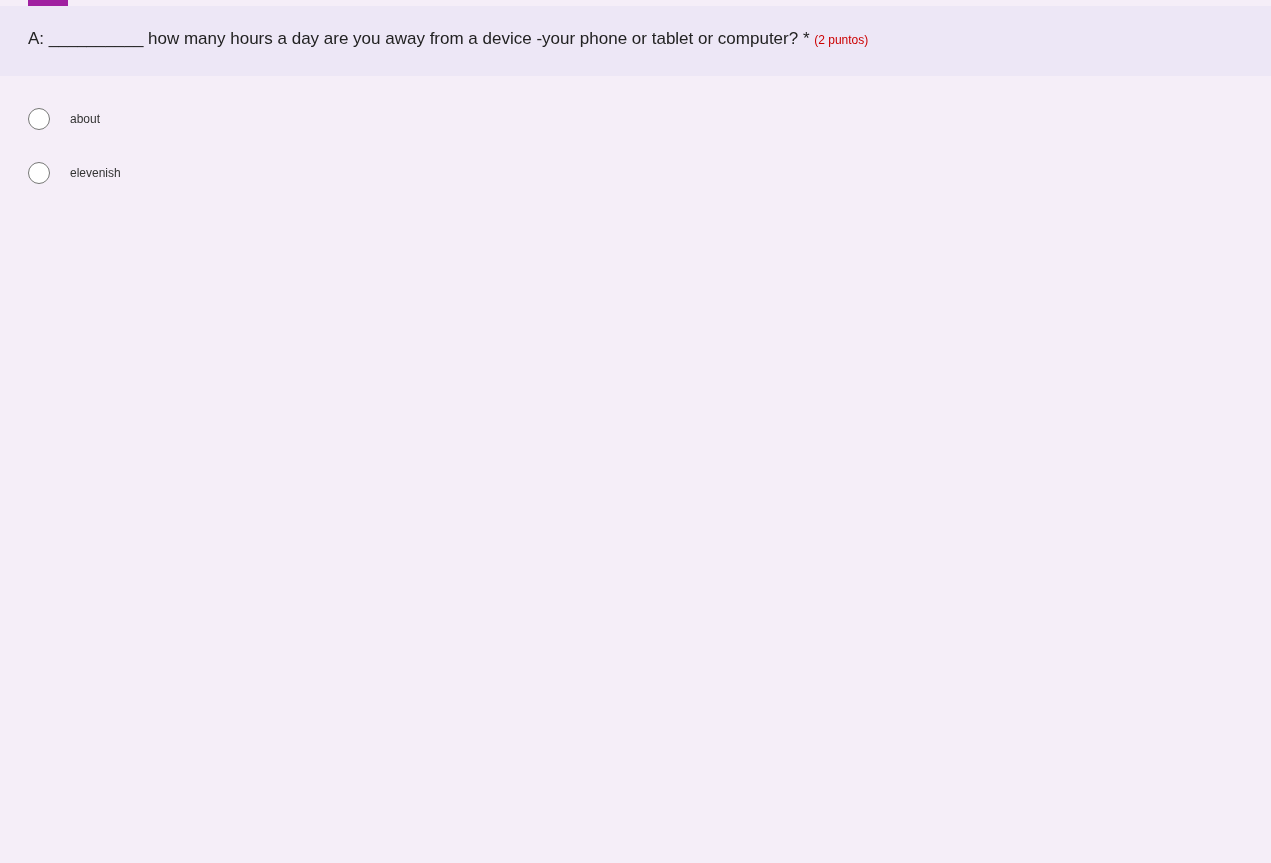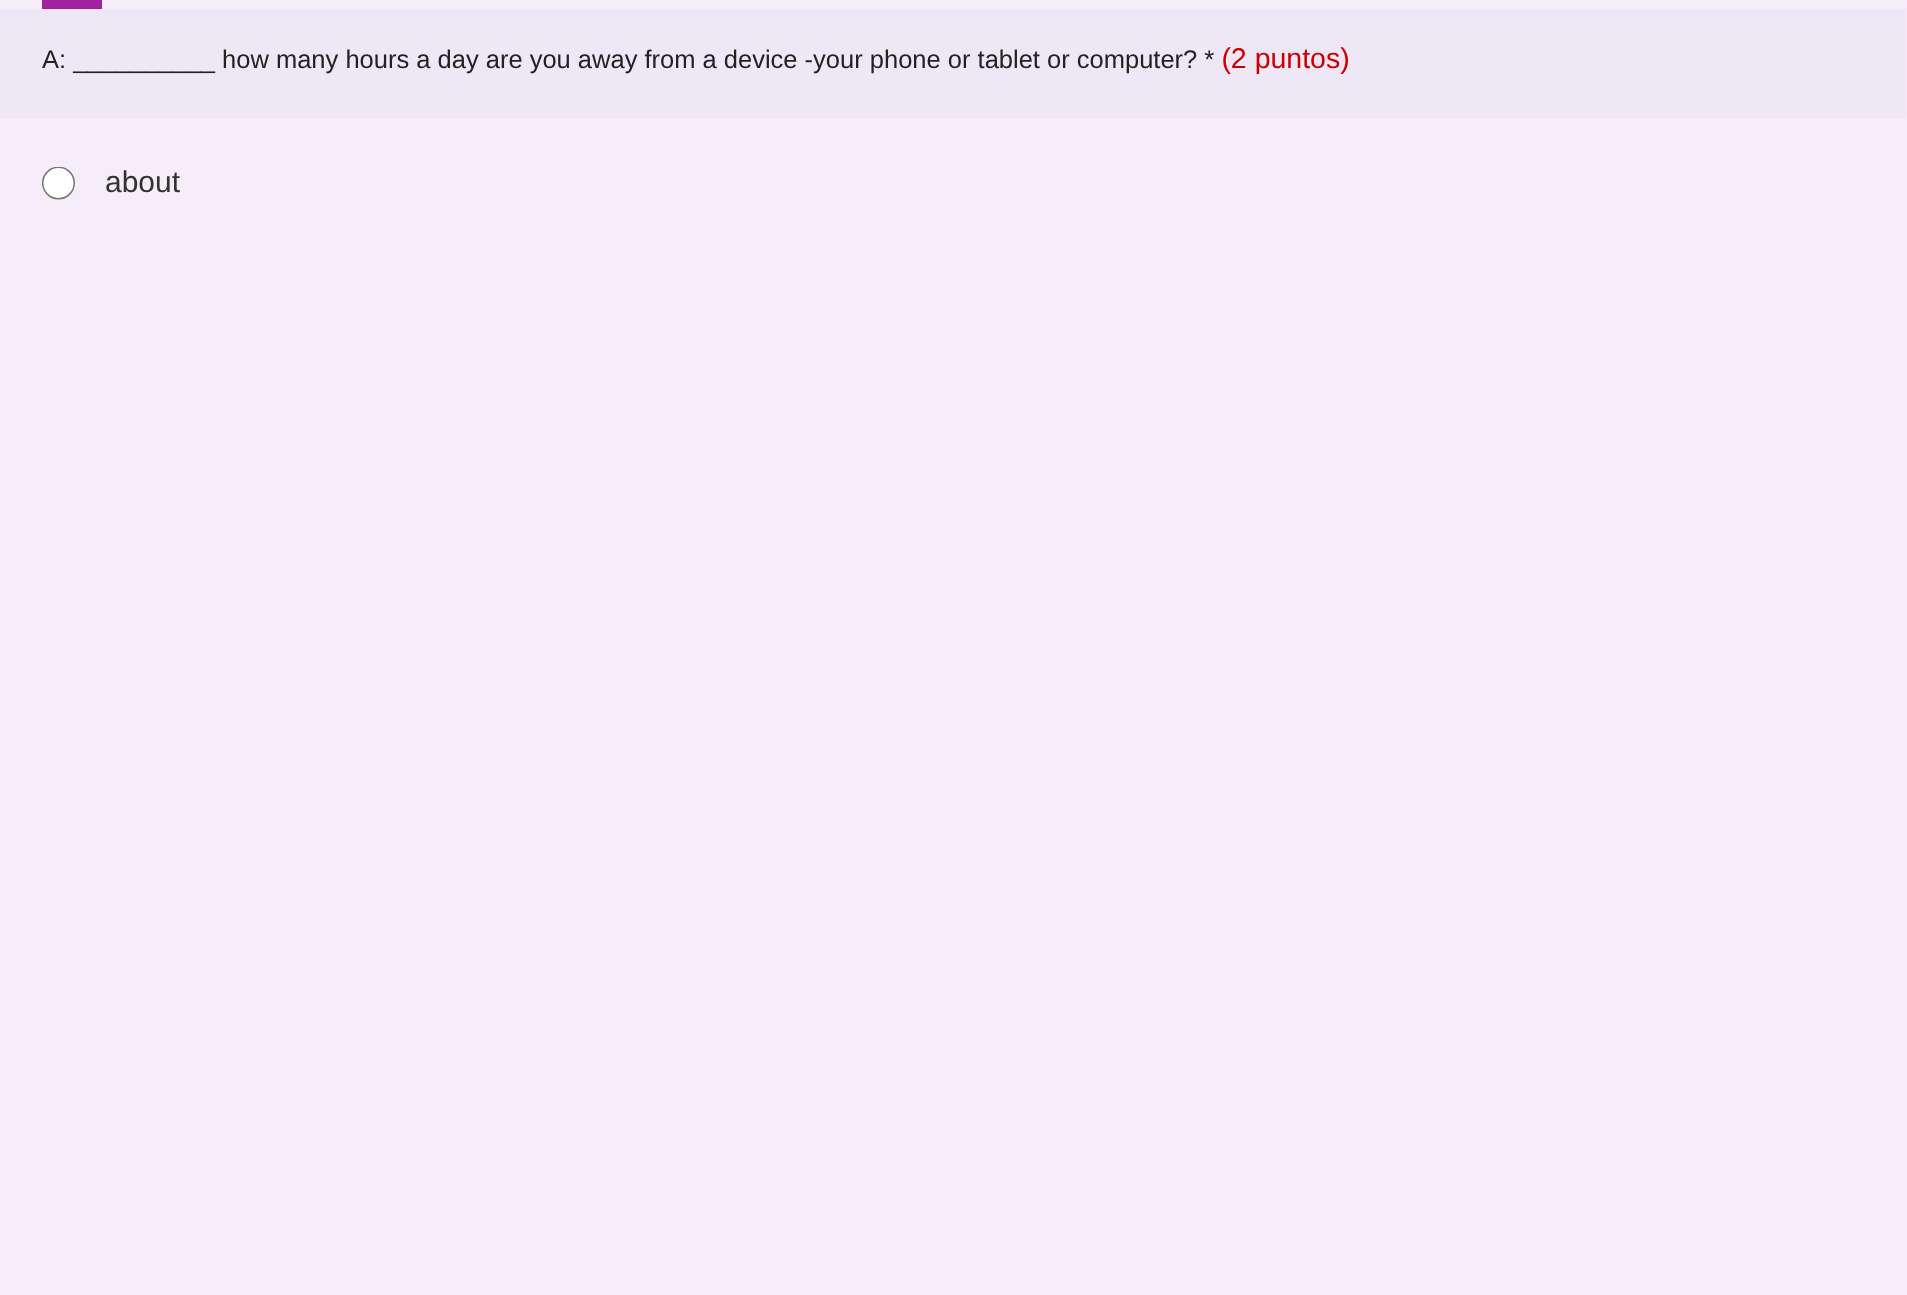--- a/index.html
+++ b/index.html
@@ -31,21 +31,21 @@
     }
 
     .question-text {
       font-size: 17px;
       color: #222;
       line-height: 1.5;
     }
 
     .question-text .points {
       color: #cc0000;
-      font-size: 19px;
+      font-size: 12px;
     }
 
     .options-container {
       padding: 16px 28px;
       background-color: #f5eef8;
     }
 
     .option-item {
       display: flex;
       align-items: center;
@@ -56,21 +56,21 @@
     .option-item input[type="radio"] {
       width: 22px;
       height: 22px;
       margin-right: 20px;
       accent-color: #7b1fa2;
       cursor: pointer;
       flex-shrink: 0;
     }
 
     .option-label {
-      font-size: 20px;
+      font-size: 12px;
       color: #333;
       cursor: pointer;
     }
   </style>
 </head>
 <body>
 
 <div class="top-bar"></div>
 
 <div class="question-box">
@@ -79,13 +79,17 @@
     <span> * </span>
     <span class="points">(2 puntos)</span>
   </p>
 </div>
 
 <div class="options-container" id="options-list">
 <div class="option-item">
       <input type="radio" name="question-answer" id="radio-opt1" style="">
       <label for="radio-opt1" class="option-label">about</label>
     </div>
+    <div class="option-item">
+      <input type="radio" name="question-answer" id="radio-opt8" style="">
+      <label for="radio-opt8" class="option-label">elevenish</label>
+    </div>
   </div>
 
 </body></html>

